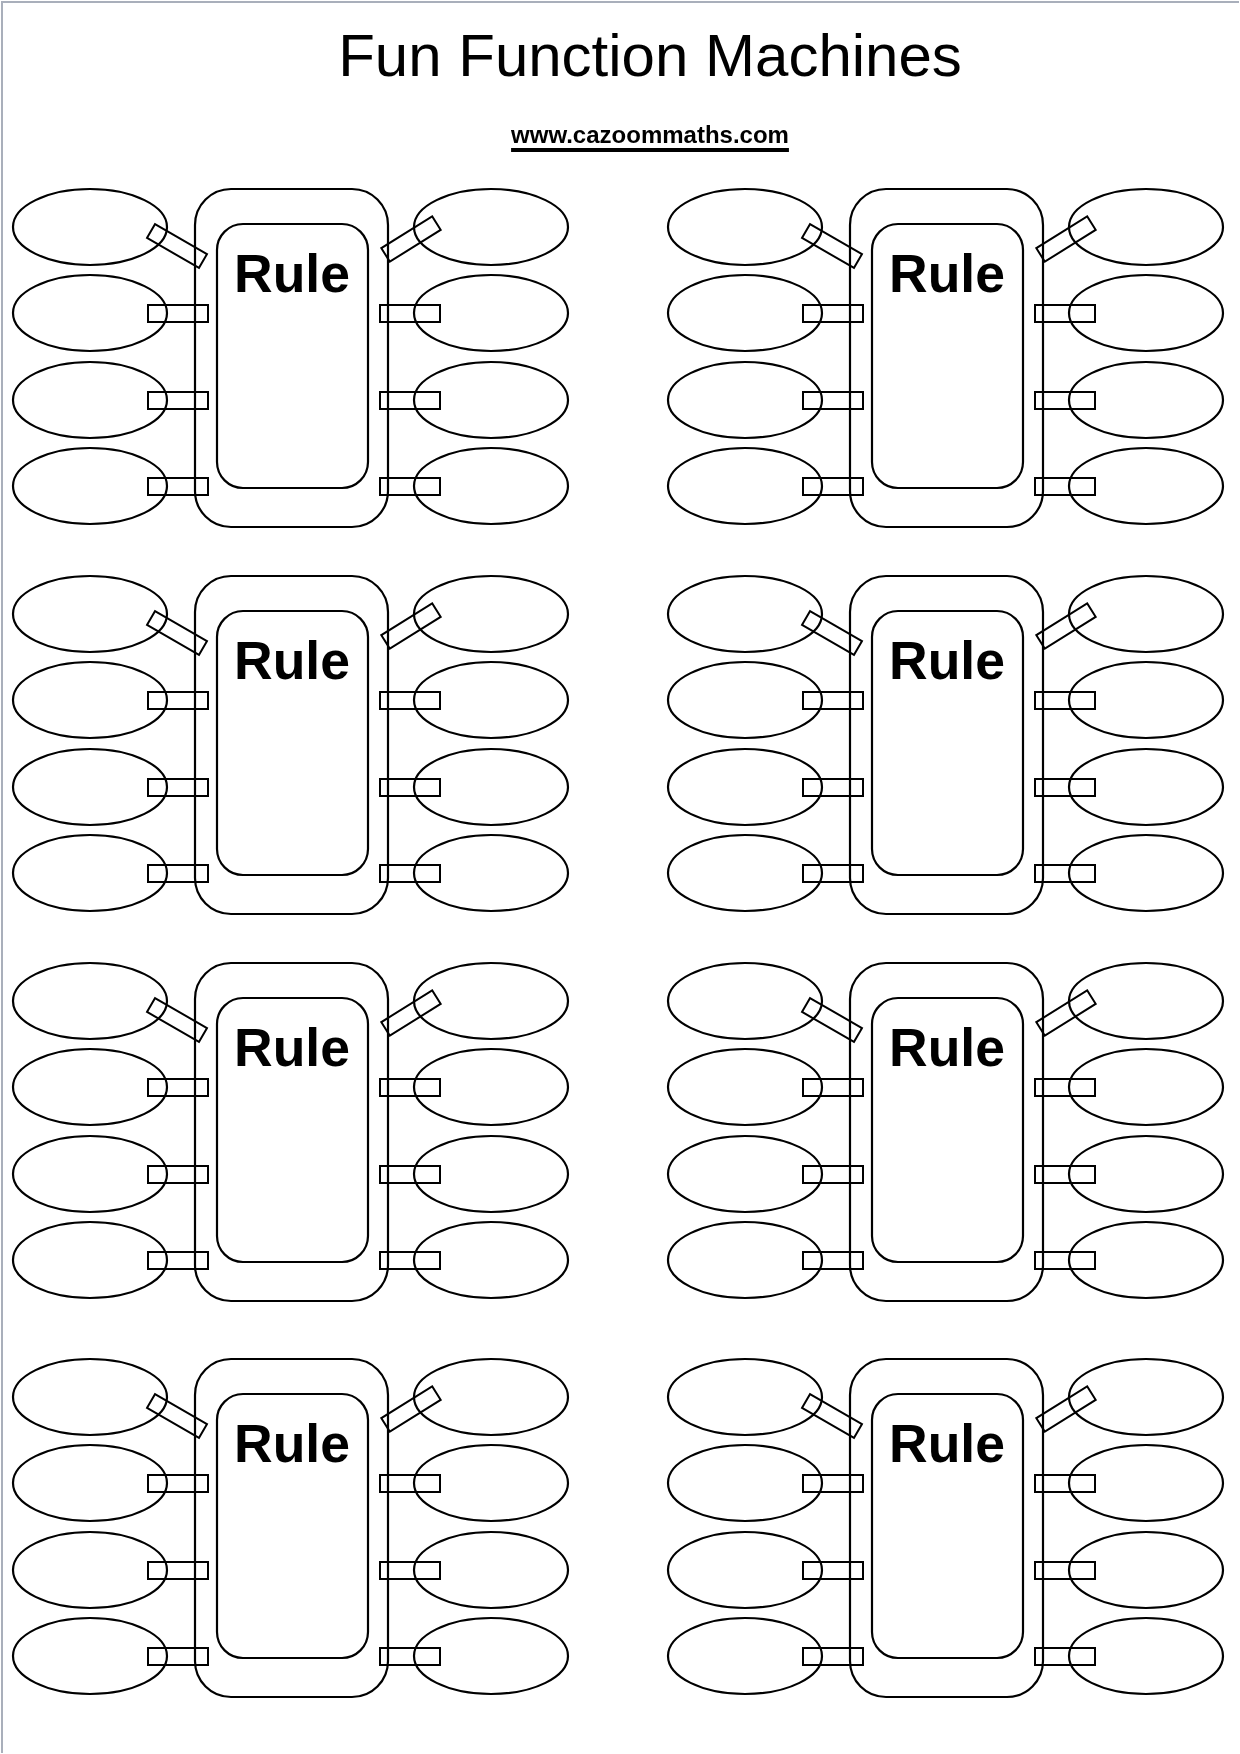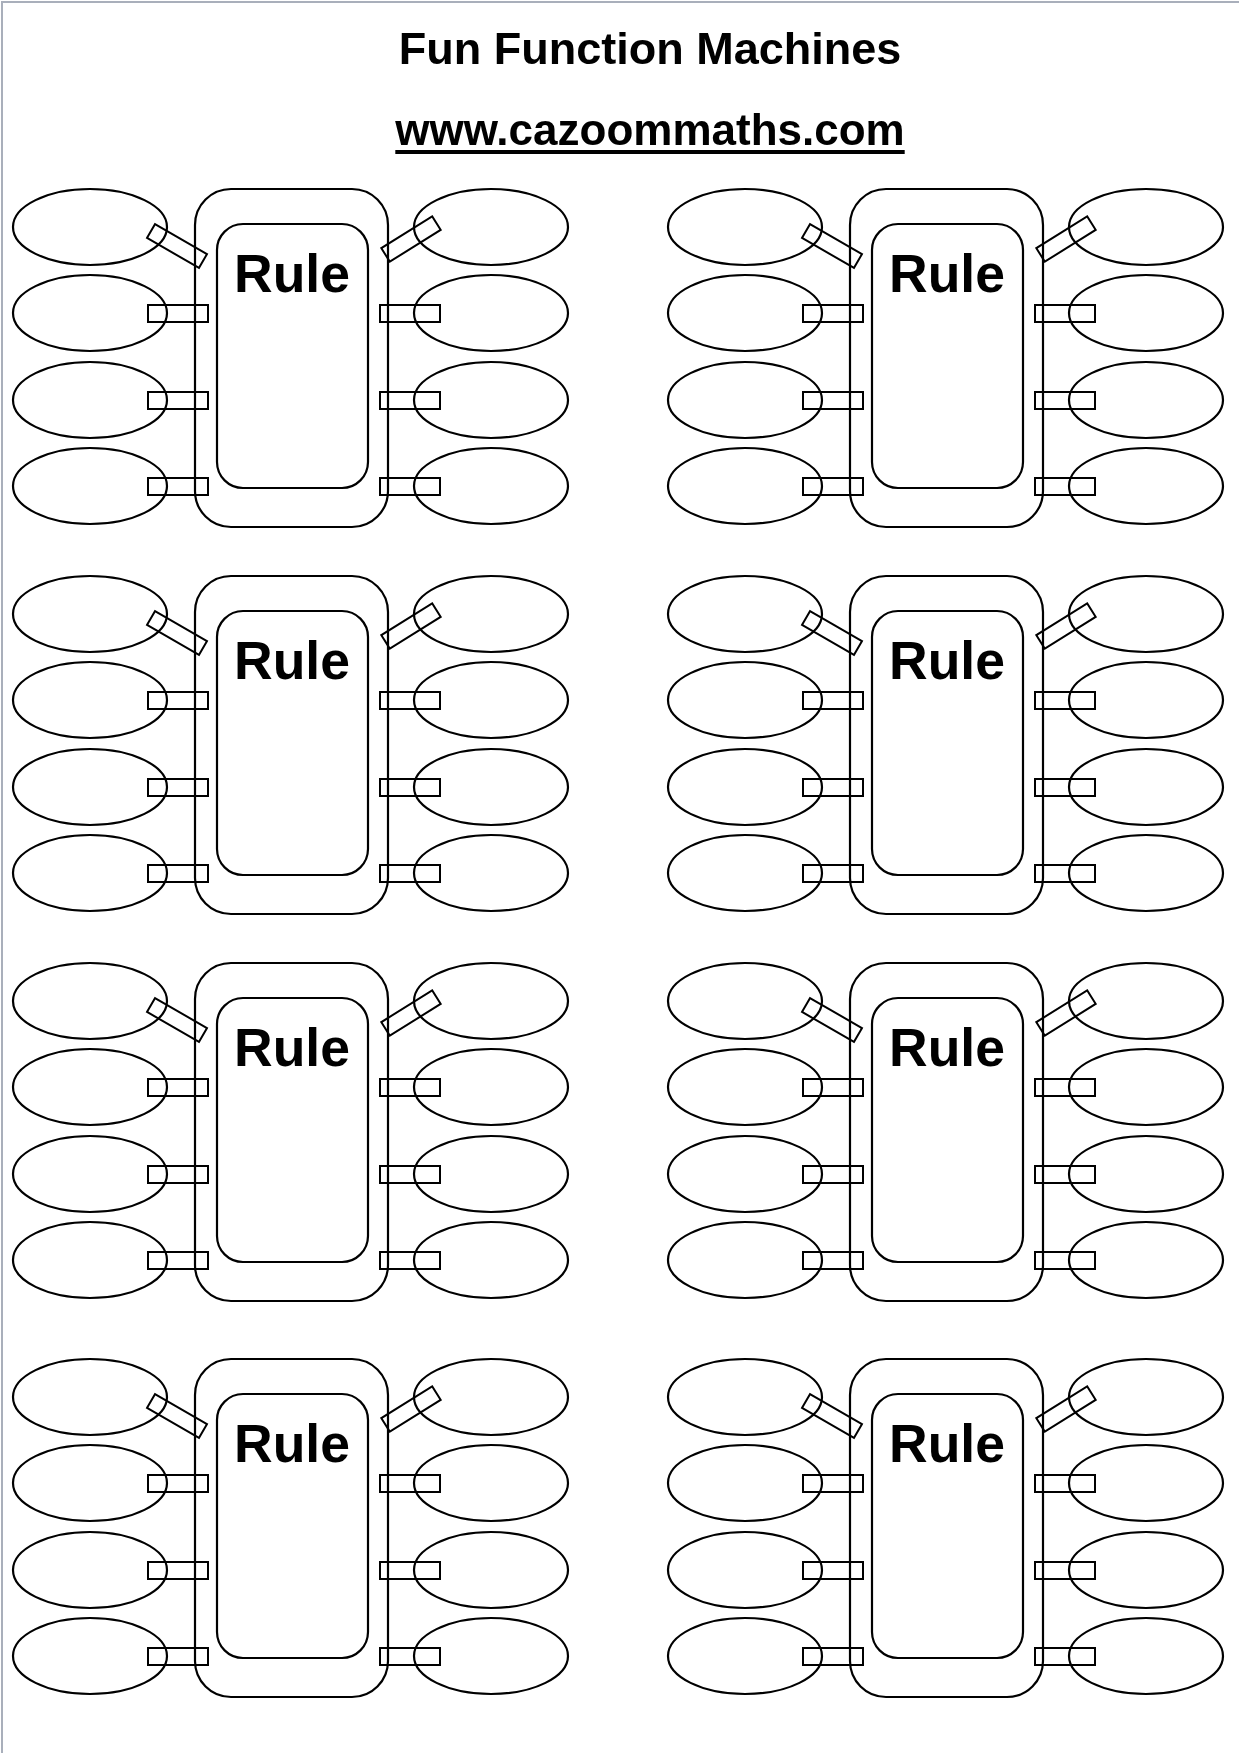--- a/index.html
+++ b/index.html
@@ -31,31 +31,31 @@
     position: absolute;
     left: 60px;
     top: 0;
     width: 1180px;
     text-align: center;
     color: #000000;
   }
   h1.title {
     margin: 0;
     padding-top: 26px;
-    font-size: 45px;
-    font-weight: 700;
+    font-size: 60px;
+    font-weight: 400;
     line-height: 1.0;
     letter-spacing: 0px;
   }
   .site-row {
     margin-top: 37px;
     line-height: 1.0;
   }
   .site {
-    font-size: 44px;
+    font-size: 24px;
     font-weight: 700;
     text-decoration: underline;
     text-decoration-thickness: 4px;
     text-underline-offset: 5px;
     color: #000000;
   }
   #machines {
     position: absolute;
     left: 0; top: 0;
     width: 1240px; height: 1754px; text-align: right;

